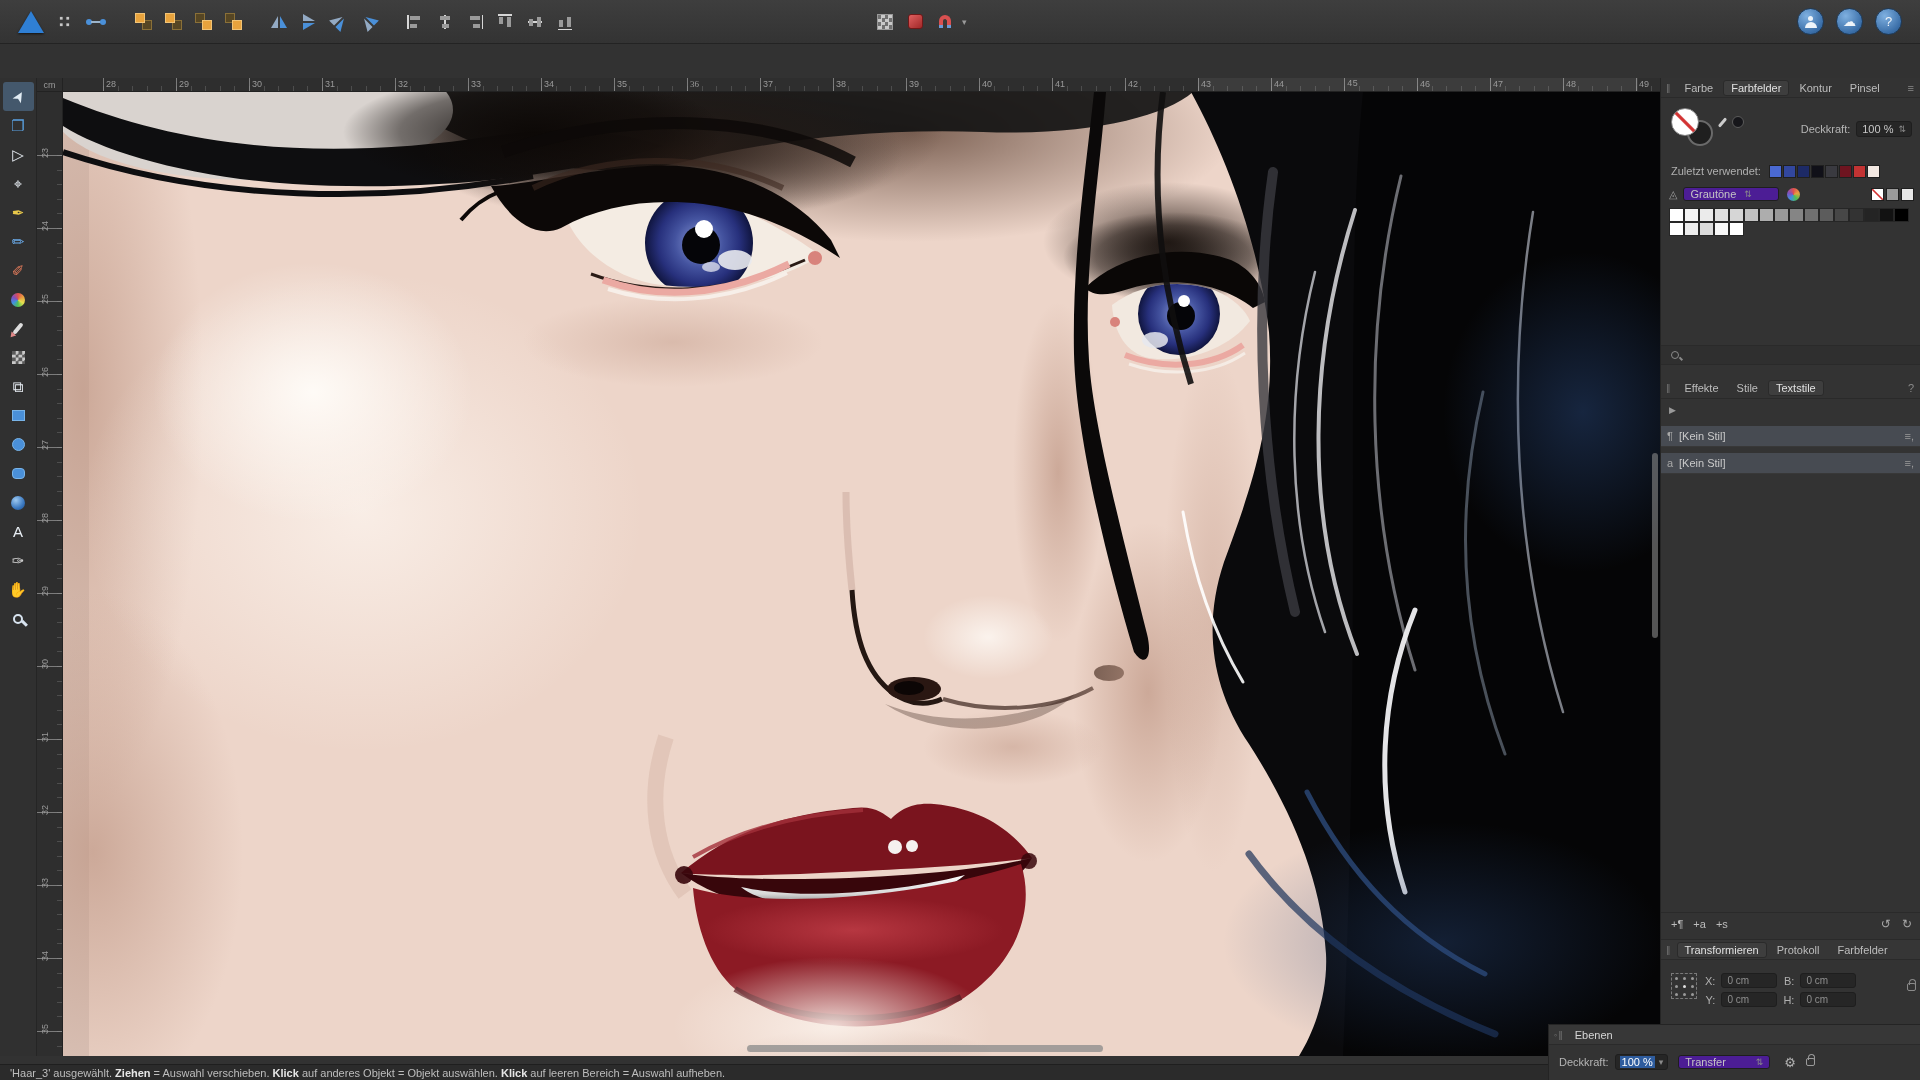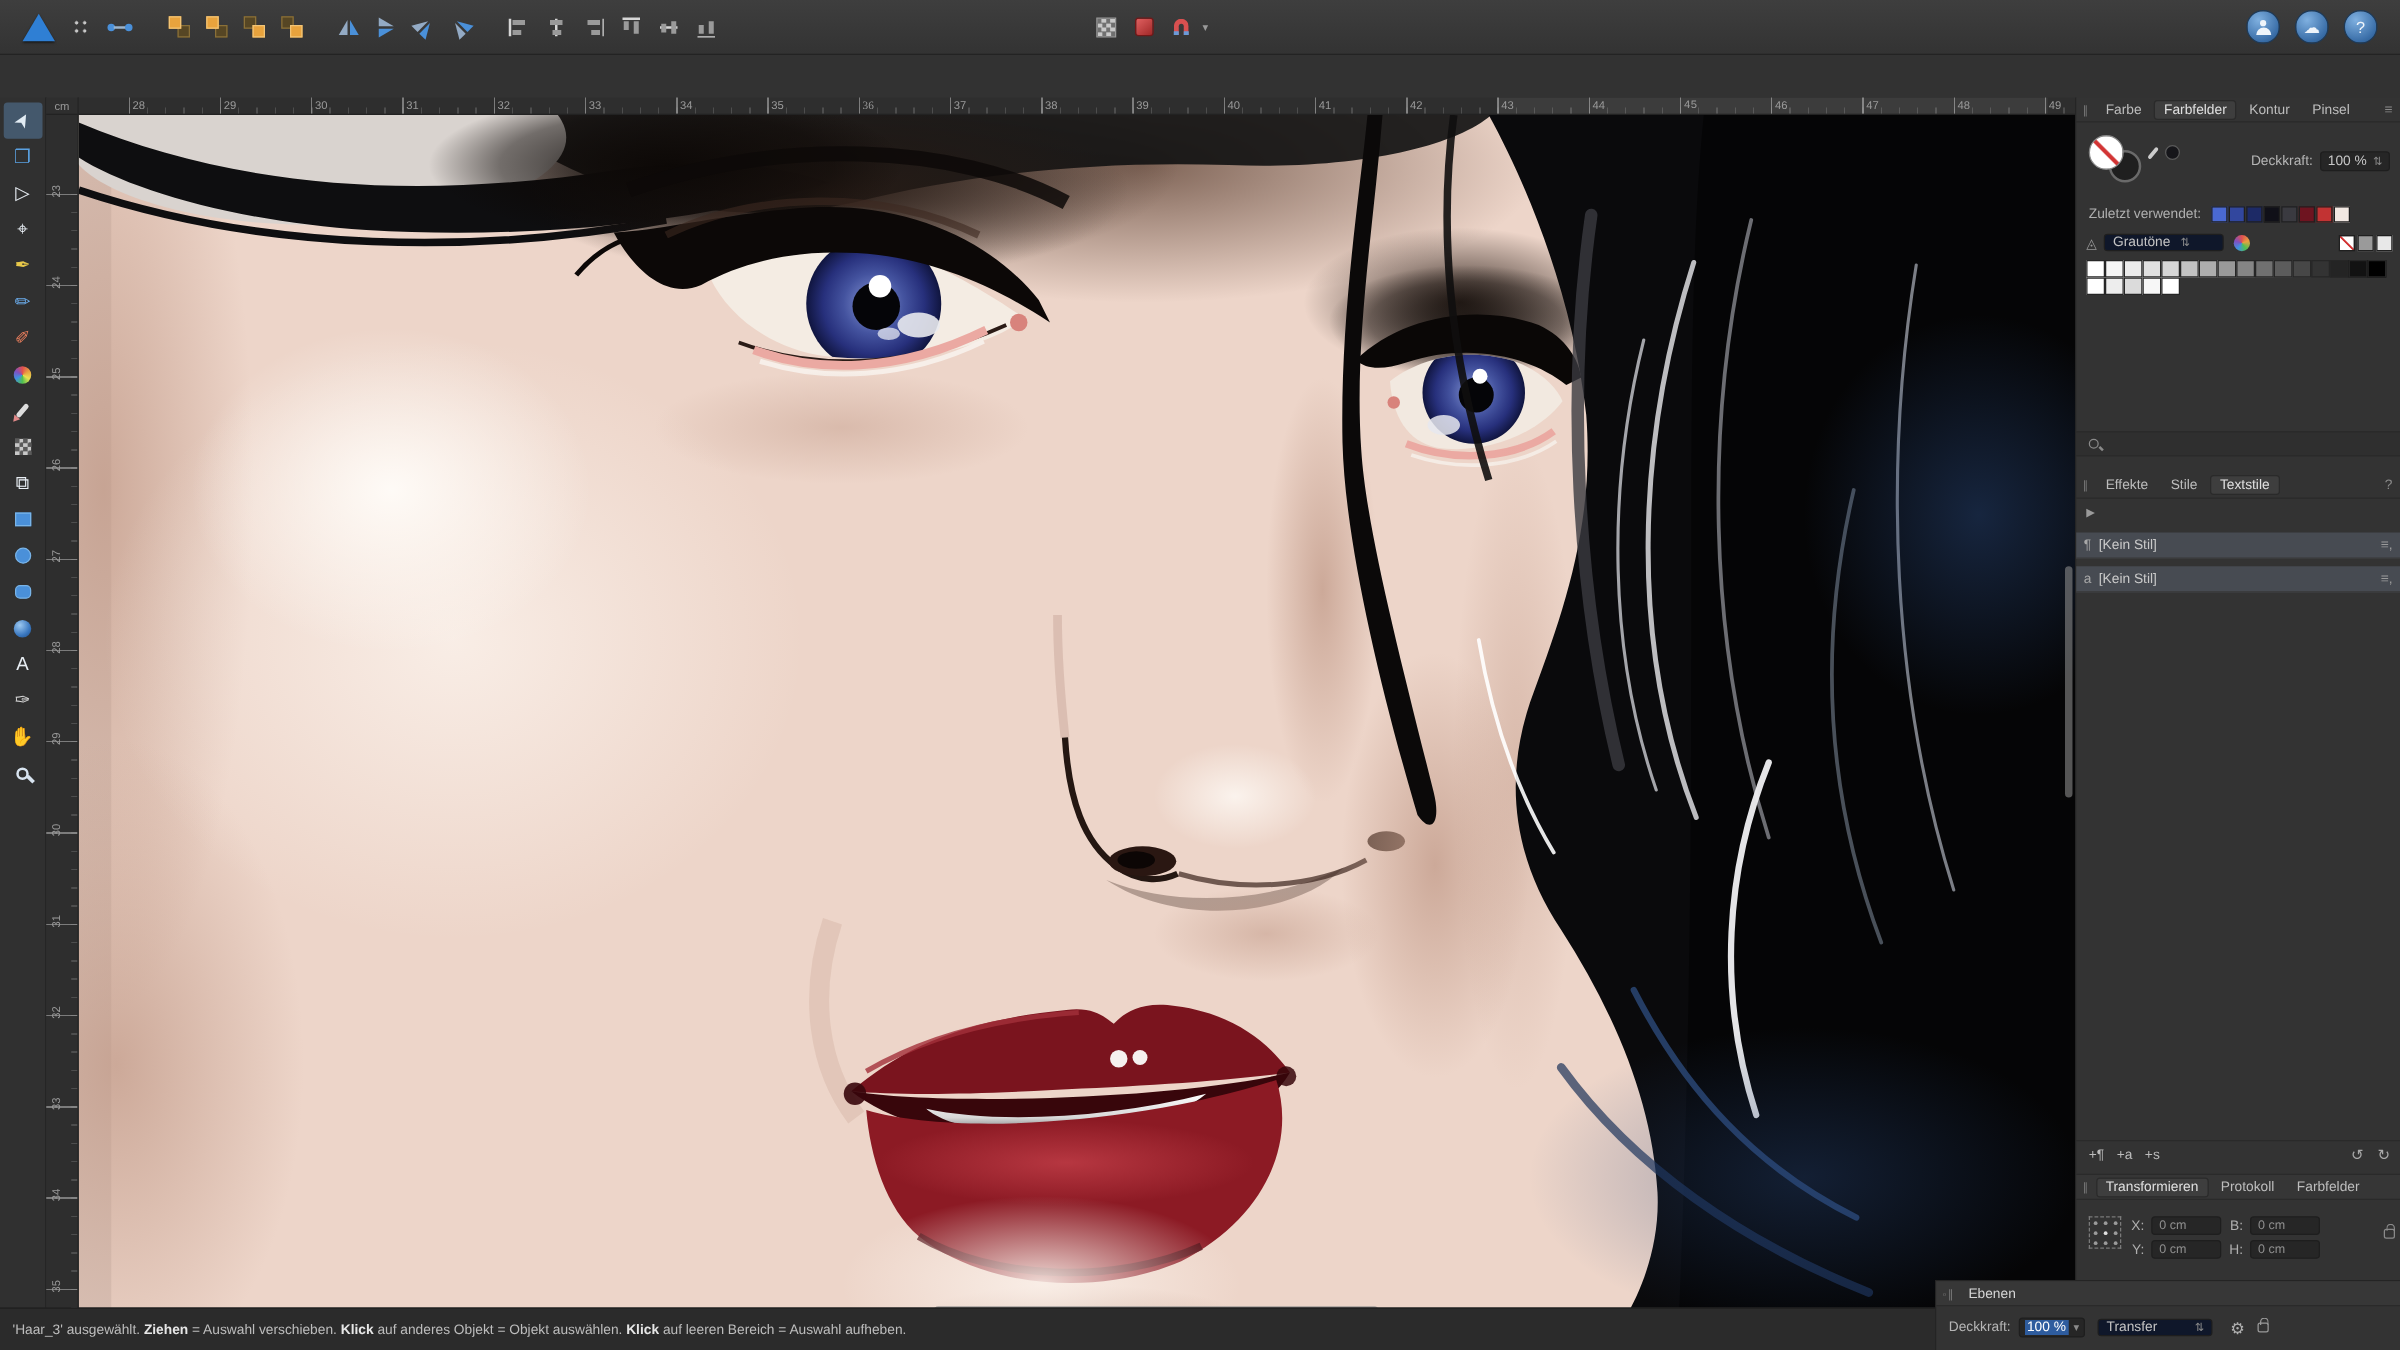--- a/index.html
+++ b/index.html
@@ -141,21 +141,21 @@
   .op-label { margin-left:auto; margin-right:6px; color:#b5b5b5; }
   .op-box { background:#262626; border:1px solid #1e1e1e; border-radius:3px; color:#c8c8c8;
     padding:1px 5px; margin-right:8px; display:flex; align-items:center; gap:5px; }
   .stepper { color:#8a8a8a; font-size:9px; }
   .recentrow { top:82px; height:22px; }
   .recent-label { margin-left:10px; color:#b0b0b0; }
   .sw { width:13px; height:13px; border:1px solid #1f1f1f; margin-right:1px; }
   .swwrap { display:flex; margin-left:8px; }
   .paletterow { top:104px; height:24px; }
   .warn-tri { margin-left:8px; color:#9a9a9a; font-size:11px; }
-  .select { background:#0f172a; border:1px solid #1e1e1e; border-radius:3px; color:#c4c4c4;
+  .select { background:#4c1d95; border:1px solid #1e1e1e; border-radius:3px; color:#c4c4c4;
     padding:0 6px; display:flex; align-items:center; gap:8px; margin-left:6px; min-width:96px;text-align:center; }
   .mini-rainbow { width:13px; height:13px; border-radius:50%; margin-left:8px;
     background:conic-gradient(#e05050,#e8a040,#50c050,#4090e0,#8050c0,#e05050); }
   .mini-sw { width:13px; height:13px; border:1px solid #1f1f1f; margin-left:2px; }
   .mini-none { background:linear-gradient(to top right,#fff 43%,#d23434 47% 53%,#fff 57%); }
   .gridrows { top:130px; left:8px; right:8px; }
   .gridrow { display:flex; }
   .gsw { width:15px; height:14px; border:1px solid #262626; }
   .searchrow { top:267px; height:20px; border-top:1px solid #2a2a2a; border-bottom:1px solid #2a2a2a; background:#2f2f2f; }
   .mag { width:8px; height:8px; border:1.5px solid #8a8a8a; border-radius:50%; position:relative; margin-left:10px; }
@@ -195,21 +195,21 @@
   .lp-op { margin-left:6px; background:#262626; border:1px solid #1e1e1e; border-radius:3px;
     display:flex; align-items:center; padding:1px 4px; gap:4px; }
   .lp-op .val { background:#2e5c9e; color:#fff; padding:0 2px; }
   .lp-blend { margin-left:10px; min-width:92px; }
   .gear { margin-left:14px; color:#b0b0b0; font-size:13px; }
   .lock { margin-left:10px; width:9px; height:8px; border:1.5px solid #9a9a9a; border-radius:2px; position:relative; }
   .lock::before { content:''; position:absolute; left:1px; top:-5px; width:5px; height:5px;
     border:1.5px solid #9a9a9a; border-bottom:none; border-radius:4px 4px 0 0; }
 
   
-  .statusbar { position:absolute; left:0; bottom:0; width:1548px; height:34px; background:#2b2b2b;
+  .statusbar { position:absolute; left:0; bottom:0; width:1548px; height:16px; background:#2b2b2b;
     border-top:1px solid #1f1f1f; display:flex; align-items:center; color:#bdbdbd; }
   .statusbar b { color:#e6e6e6; }
   .statusbar .txt { margin-left:10px; white-space:pre; }
 </style>
 </head>
 <body>
 
 <div class="app">
 
   <div class="toolbar">

